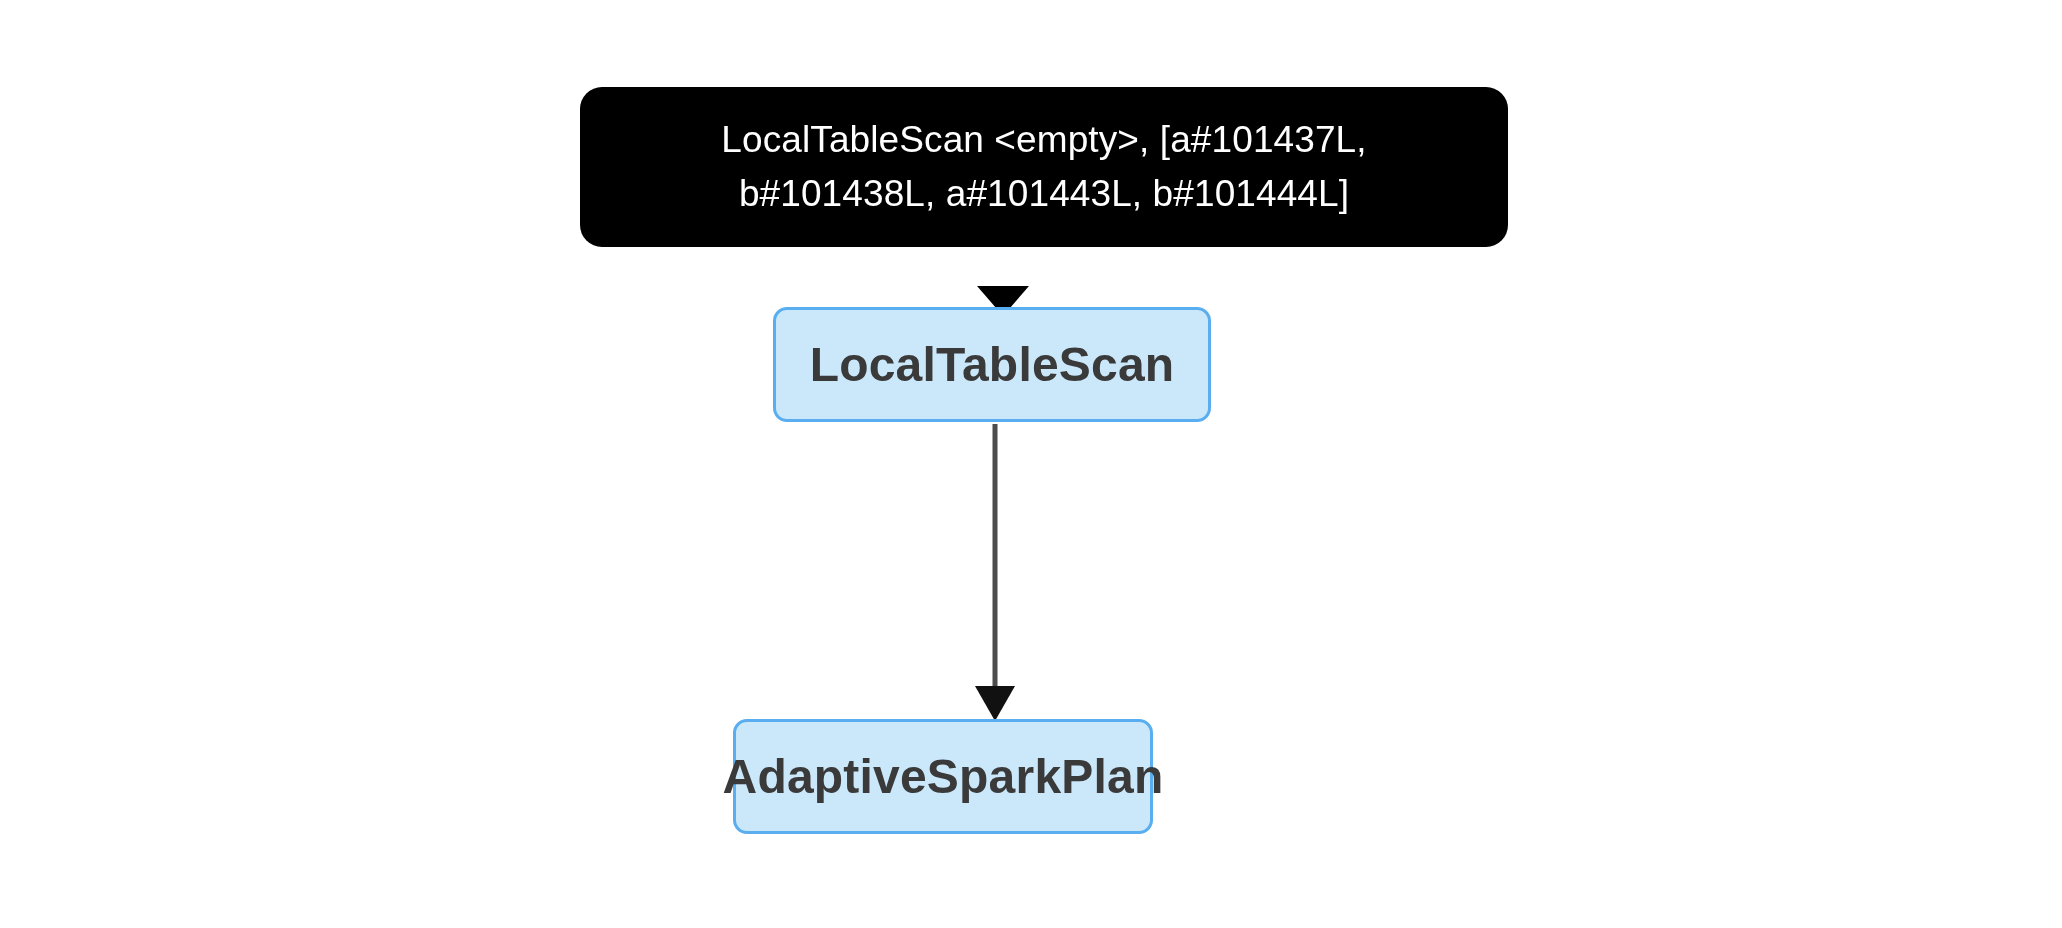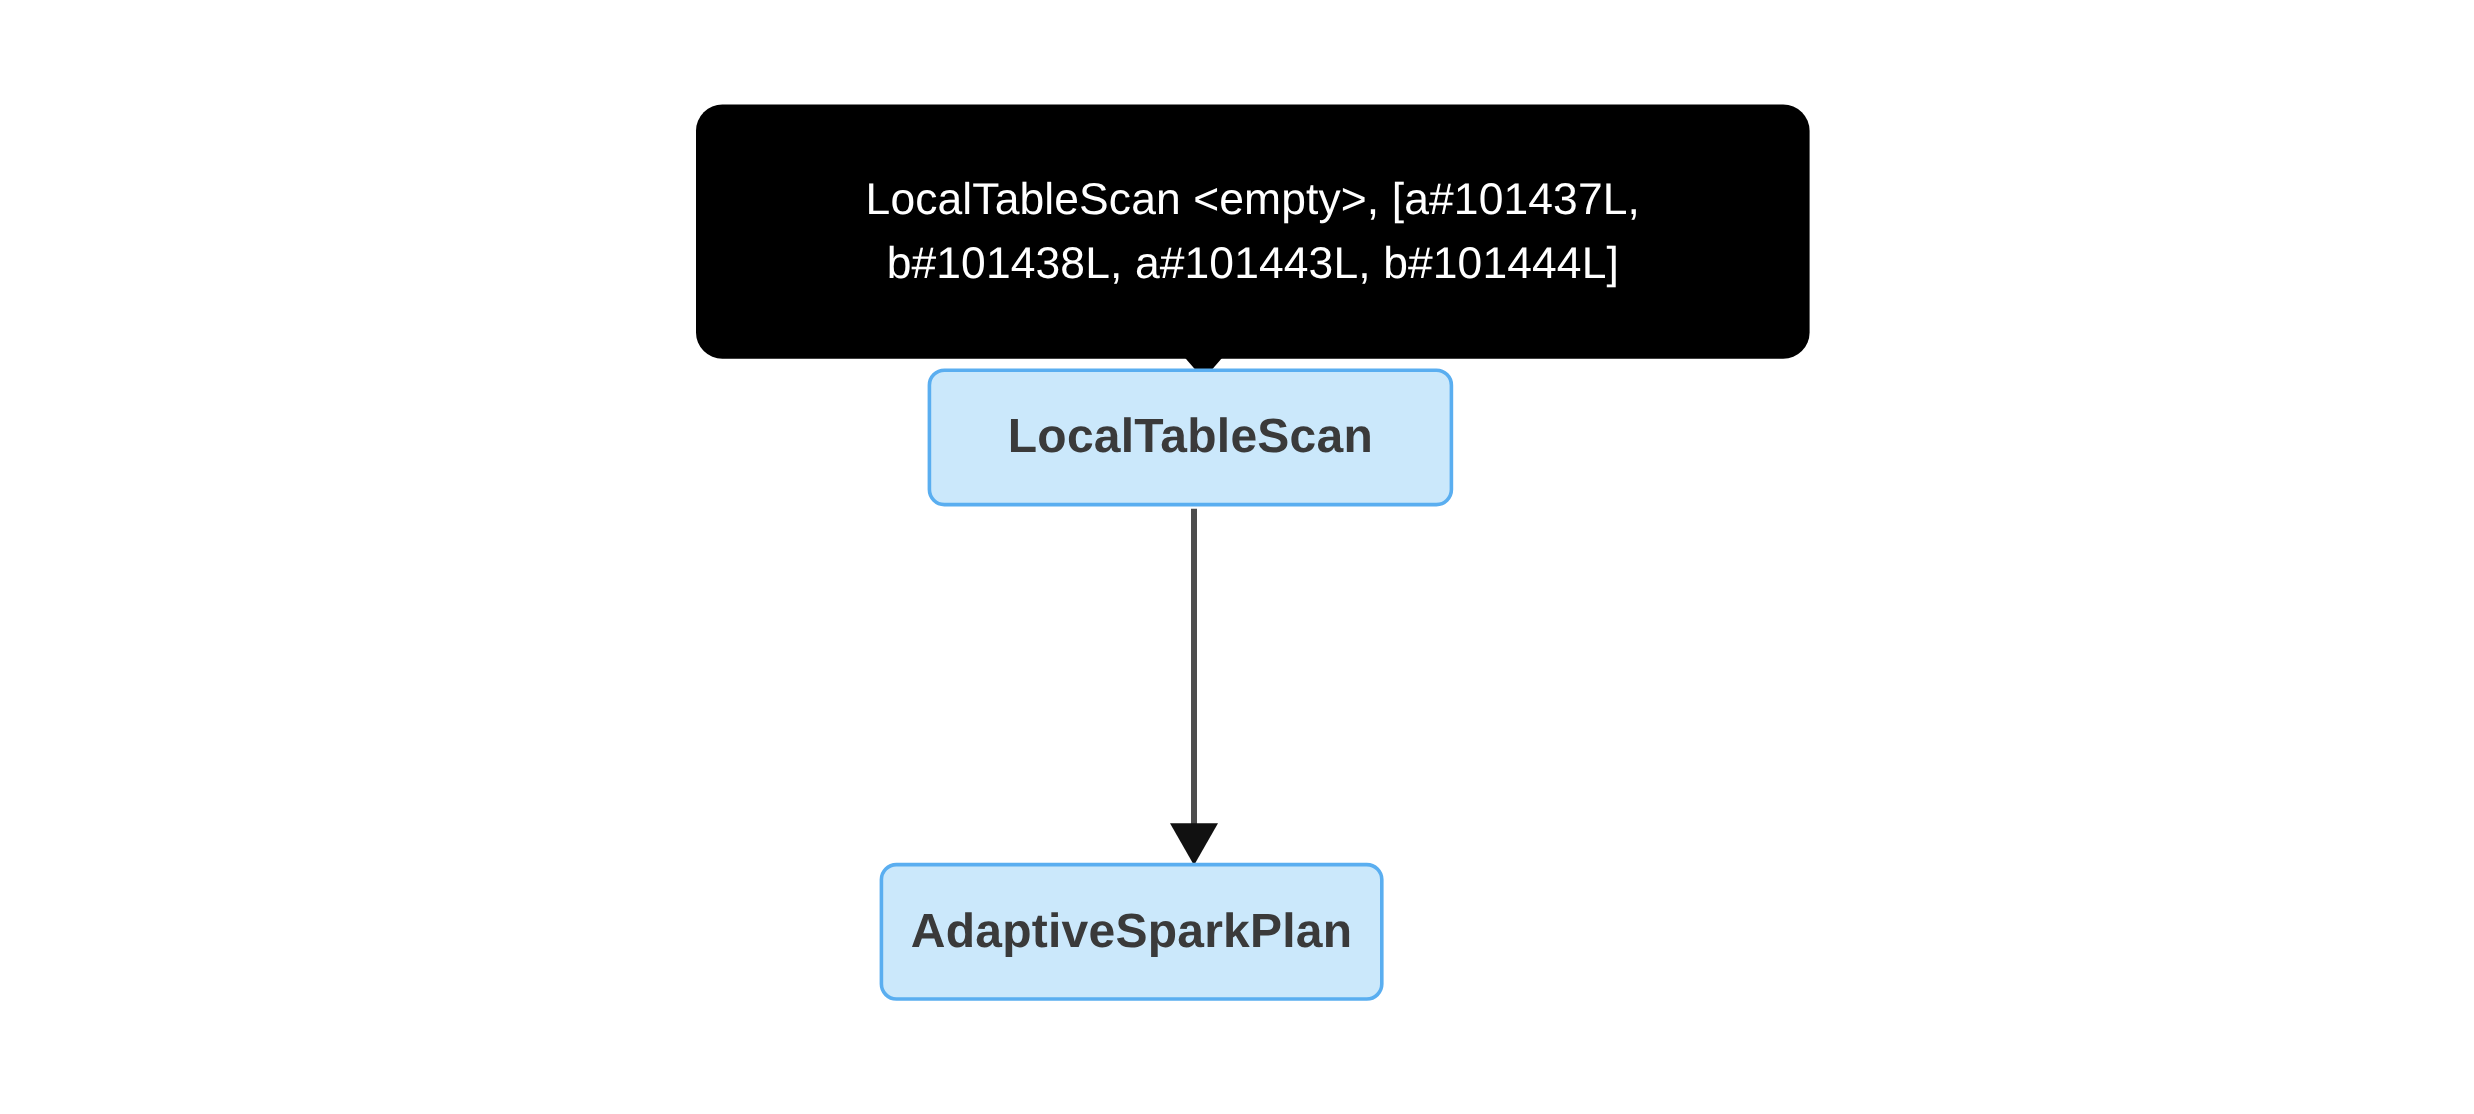--- a/index.html
+++ b/index.html
@@ -19,21 +19,21 @@
     background: #ffffff;
     overflow: hidden;
   }
 
   
   #tooltip {
     position: absolute;
     left: 580px;
     top: 87px;
     width: 928px;
-    height: 212px;
+    height: 160px;
     background: #000000;
     border-radius: 22px;
     box-sizing: border-box;
     display: flex;
     align-items: center;
     justify-content: center;
     padding: 0 34px;
   }
   #tooltip-text {
     color: #ffffff;
@@ -63,21 +63,21 @@
     box-sizing: border-box;
     background: #cbe8fb;
     border: 3px solid #5aaef0;
     border-radius: 14px;
     display: flex;
     align-items: center;
     justify-content: center;
     color: #3a3a3a;
     font-family: "Liberation Sans", sans-serif;
     font-weight: bold;
-    font-size: 40px;
+    font-size: 48px;
     letter-spacing: 0.2px;
     white-space: nowrap;
   }
 
   #node-localtablescan {
     left: 773px;
     top: 307px;
     width: 438px;
     height: 115px;
   }

